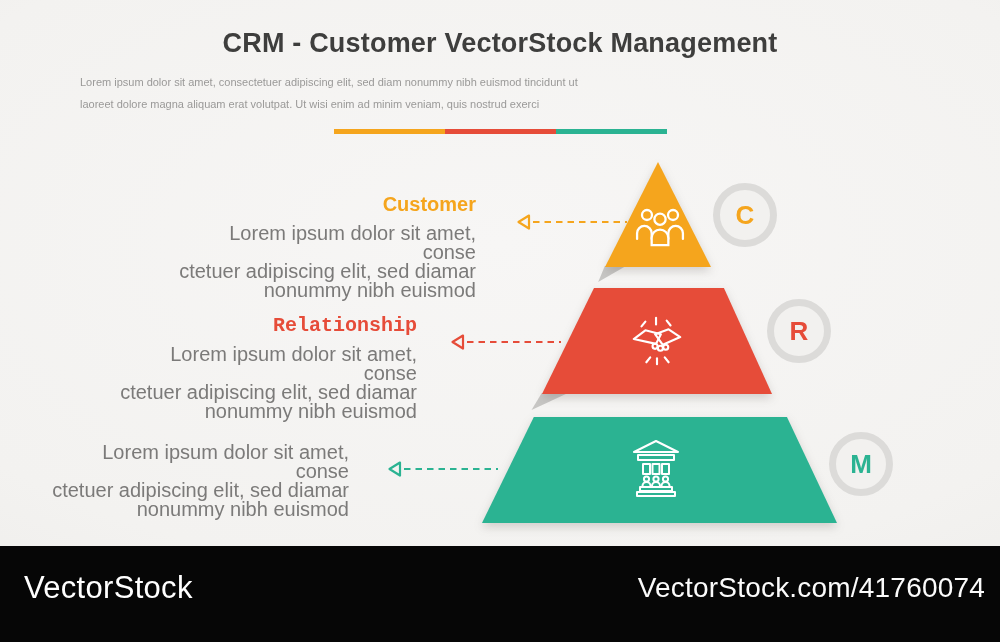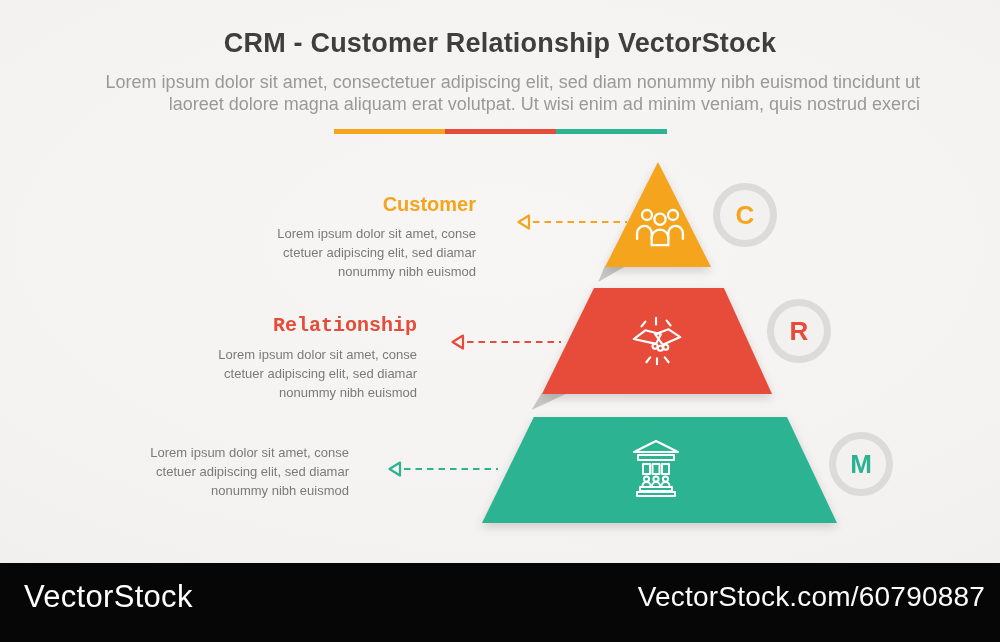--- a/index.html
+++ b/index.html
@@ -13,31 +13,31 @@
   }
 
   
   .title {
     position: absolute; top: 28px; left: 0; width: 1000px;
     text-align: center; font-size: 27px; font-weight: bold;
     color: #3e3e3d; letter-spacing: 0.2px;
   }
   .subtitle {
     position: absolute; top: 71px; left: 80px; width: 840px;
-    text-align: right; font-size: 18px; line-height: 22px; color: #9a9998;
+    text-align: left; font-size: 11px; line-height: 22px; color: #9a9998;
   }
 
   
   .divider { position: absolute; top: 129px; left: 334px; width: 333px; height: 5px; display: flex; }
   .divider span { flex: 1 1 0; height: 100%; }
 
   
   .sec-text { position: absolute; width: 300px; text-align: right; margin-top: 12px; }
   .sec-text h2 { font-size: 20px; font-weight: bold; margin-bottom: 8px; }
-  .sec-text p { font-size: 13px; line-height: 19px; color: #7b7a79; }
+  .sec-text p { font-size: 20px; line-height: 19px; color: #7b7a79; }
   #txt-customer     { right: 524px; top: 181px; }
   #txt-relationship { right: 583px; top: 302px; }
   #txt-management   { right: 651px; top: 431px; }
 
   
   .arrow { position: absolute; width: 112px; height: 18px; }
   #arrow-customer     { left: 516px; top: 213px; }
   #arrow-relationship { left: 450px; top: 333px; }
   #arrow-management   { left: 387px; top: 460px; }
 
@@ -67,35 +67,35 @@
     border: 7px solid #dcdbd9; background: #f2f1ef;
     display: flex; align-items: center; justify-content: center;
     font-size: 26px; font-weight: bold; z-index: 2;
   }
   #badge-c { left: 713px; top: 183px; }
   #badge-r { left: 767px; top: 299px; }
   #badge-m { left: 829px; top: 432px; }
 
   
   .wm-bar {
-    position: absolute; left: 0; bottom: 0; width: 1000px; height: 79px;
+    position: absolute; left: 0; bottom: 0; width: 1000px; height: 96px;
     background: #060606; display: flex; align-items: center; justify-content: space-between;
     padding: 0 15px 12px 24px; z-index: 5;
   }
   .wm-brand  { color: #ffffff; font-size: 31px; letter-spacing: 0.3px; }
   .wm-credit { color: #fbfbfb; font-size: 28px; letter-spacing: 0.2px; }
 
   svg { display: block; width: 100%; height: 100%; }
 </style>
 </head>
 <body>
 
 <div id="canvas">
 
-  <h1 class="title">CRM - Customer Relationship VectorStock</h1>
+  <h1 class="title">CRM - Customer VectorStock Management</h1>
   <div class="subtitle">
     <div>Lorem ipsum dolor sit amet, consectetuer adipiscing elit, sed diam nonummy nibh euismod tincidunt ut</div>
     <div>laoreet dolore magna aliquam erat volutpat. Ut wisi enim ad minim veniam, quis nostrud exerci</div>
   </div>
 
   <div class="divider">
     <span style="background: rgb(245, 165, 29);"></span>
     <span style="background: rgb(230, 76, 57);"></span>
     <span style="background: rgb(43, 179, 146);"></span>
   </div>
@@ -210,16 +210,16 @@
         </svg>
       </div>
     </div>
   </div>
   <div class="badge" id="badge-m">
     <span style="color: rgb(43, 179, 146);">M</span>
   </div>
 
   <div class="wm-bar">
     <span class="wm-brand">VectorStock</span>
-    <span class="wm-credit">VectorStock.com/60790887</span>
+    <span class="wm-credit">VectorStock.com/41760074</span>
   </div>
 
 </div>
 
 </body></html>

